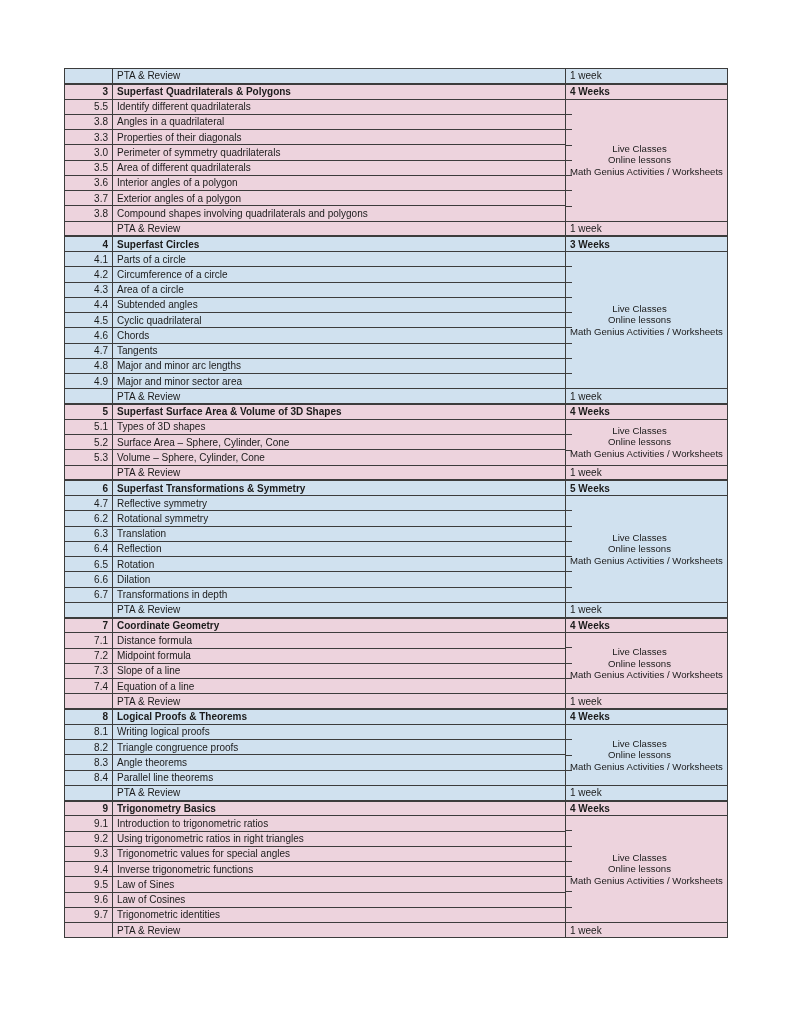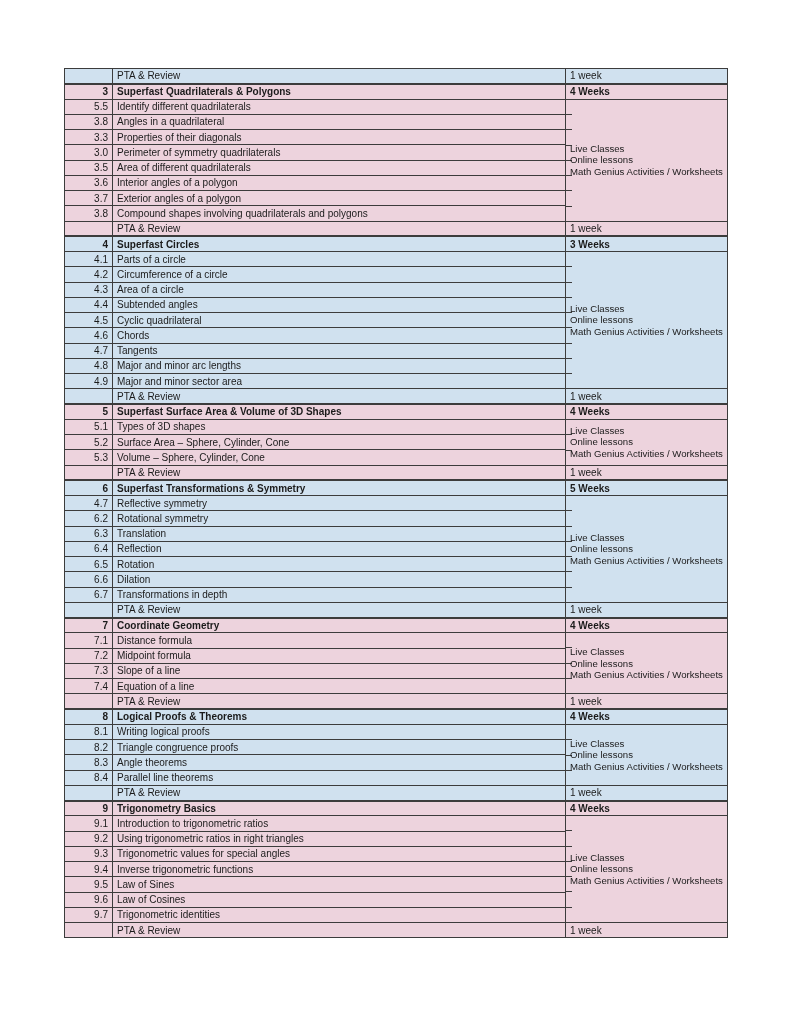--- a/index.html
+++ b/index.html
@@ -42,20 +42,21 @@
   
   .lesson-cell {
     font-size: 9.6px;
     padding-right: 18px;
     background-image: repeating-linear-gradient(
       to bottom,
       transparent 0px, transparent 14.25px,
       var(--border, #3c3c3c) 14.25px, var(--border, #3c3c3c) 15.25px);
     background-size: 6px 100%;
     background-repeat: no-repeat;
+    text-align: center;
   }
   .act-line { line-height: 11.5px; white-space: nowrap; }
 </style>
 </head>
 <body>
 
 <div class="page">
   <table class="curriculum">
     <colgroup>
       <col style="width:48px">

